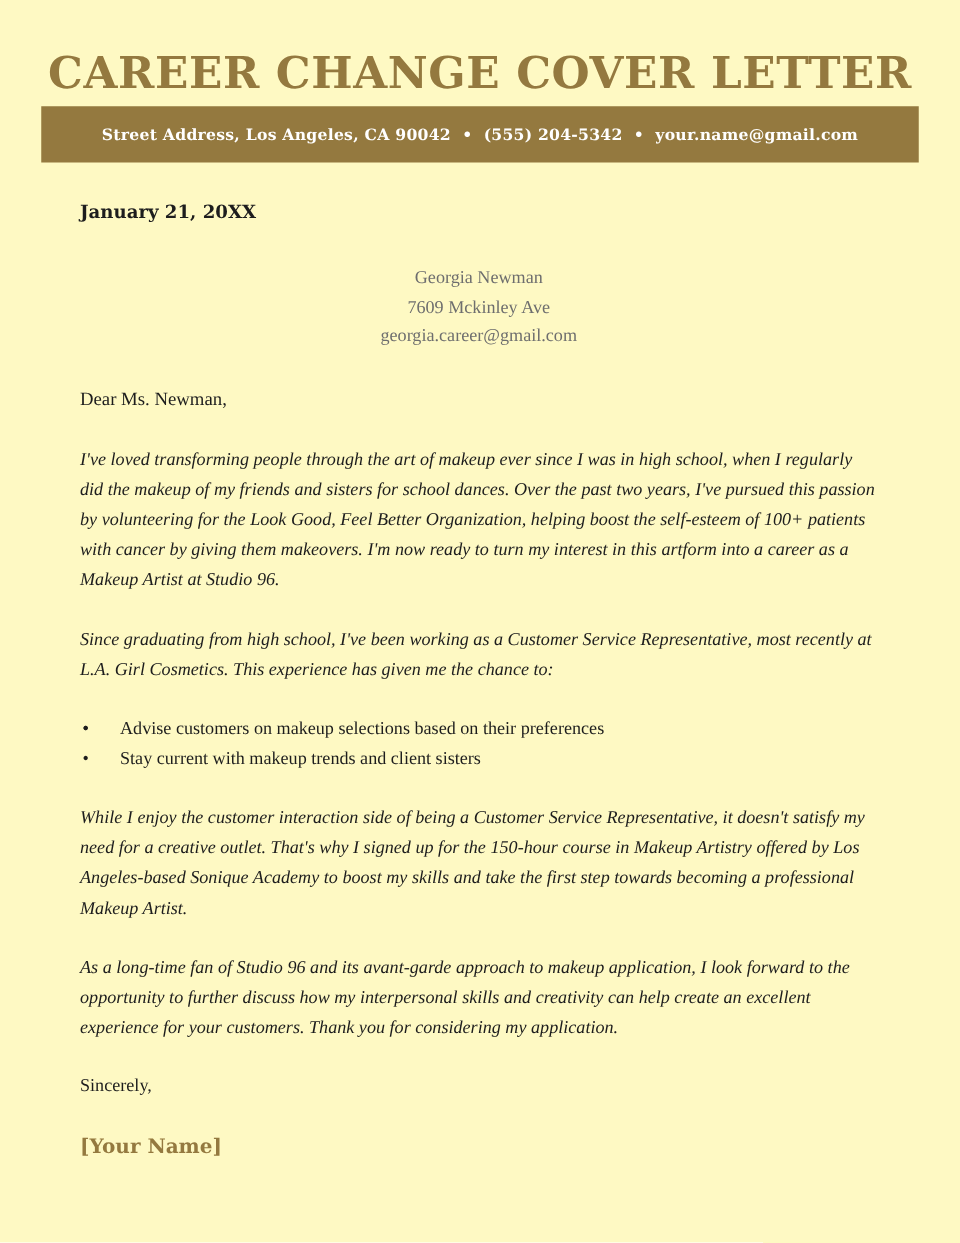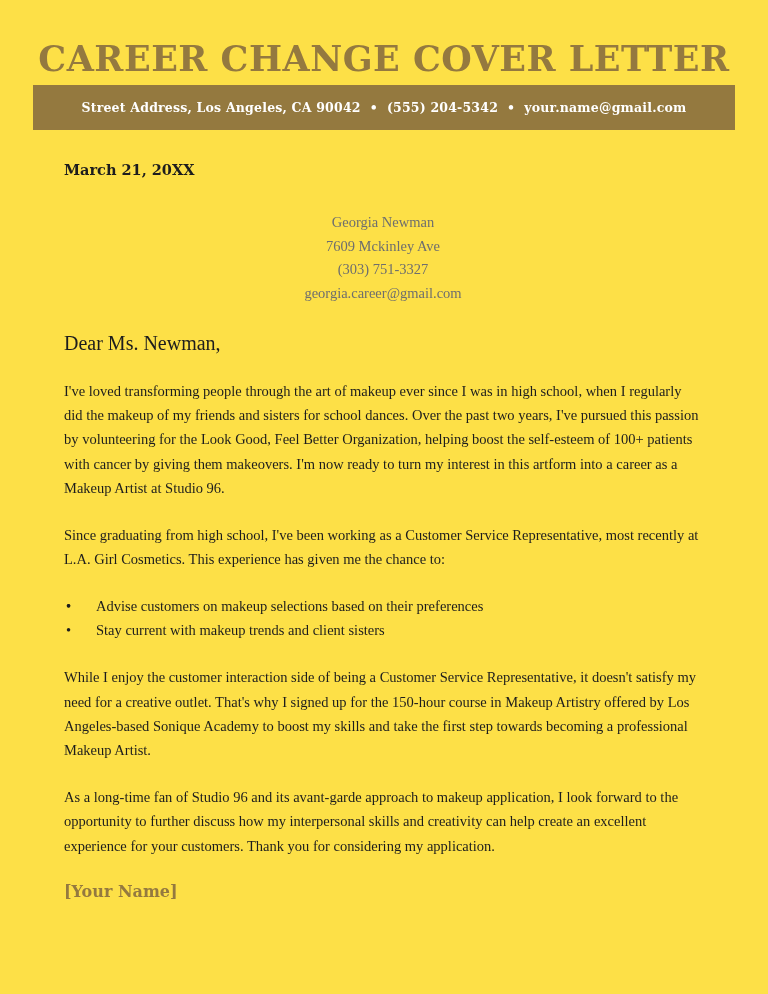--- a/index.html
+++ b/index.html
@@ -11,21 +11,21 @@
     width: 768px;
     height: 994px;
     position: relative;
     font-family: "Liberation Serif", "DejaVu Serif", serif;
     overflow: hidden;
   }
 
   .page {
     width: 768px;
     height: 994px;
-    background: #fde047;
+    background: #fef9c3;
     position: relative;
     box-sizing: border-box;
     padding-left: 24px;
   }
 
   
   .letter-title {
     position: absolute;
     top: 37px;
     left: 0;
@@ -90,31 +90,32 @@
   }
   .recipient div {
     color: #6e6e6e;
     font-size: 14.5px;
     line-height: 23.5px;
     font-family: "Liberation Serif", "DejaVu Serif", serif;
   }
 
   .salutation {
     color: #1d1d1d;
-    font-size: 20px;
+    font-size: 15px;
     line-height: 24px;
     margin: 16px 0 24px 0;
   }
 
   p.para {
     color: #1d1d1d;
     font-size: 14.5px;
     line-height: 24.2px;
     margin: 0 0 23px 0;
     text-align: left;
+    font-style: italic;
   }
 
   ul.bullets {
     list-style: none;
     margin: 0 0 23px 0;
     padding: 0;
   }
   ul.bullets li {
     color: #1d1d1d;
     font-size: 14.5px;
@@ -160,26 +161,25 @@
       <span>Street Address, Los Angeles, CA 90042</span>
       <span class="contact-sep">•</span>
       <span>(555) 204-5342</span>
       <span class="contact-sep">•</span>
       <span>your.name@gmail.com</span>
     </div>
   </div>
 
   <div class="body-wrap">
 
-    <div class="date-line">March 21, 20XX</div>
+    <div class="date-line">January 21, 20XX</div>
 
     <div class="recipient">
       <div>Georgia Newman</div>
       <div>7609 Mckinley Ave</div>
-      <div>(303) 751-3327</div>
       <div>georgia.career@gmail.com</div>
     </div>
 
     <div class="salutation">Dear Ms. Newman,</div>
 
     <p class="para">I've loved transforming people through the art of makeup ever since I was in high school, when I regularly did the makeup of my friends and sisters for school dances. Over the past two years, I've pursued this passion by volunteering for the Look Good, Feel Better Organization, helping boost the self-esteem of 100+ patients with cancer by giving them makeovers. I'm now ready to turn my interest in this artform into a career as a Makeup Artist at Studio 96.</p>
 
     <p class="para">Since graduating from high school, I've been working as a Customer Service Representative, most recently at L.A. Girl Cosmetics. This experience has given me the chance to:</p>
 
     <ul class="bullets">
@@ -193,17 +193,18 @@
       <li>
         <span class="bullet-dot">•</span>
         <span>Stay current with makeup trends and client sisters</span>
       </li>
     </ul>
 
     <p class="para">While I enjoy the customer interaction side of being a Customer Service Representative, it doesn't satisfy my need for a creative outlet. That's why I signed up for the 150-hour course in Makeup Artistry offered by Los Angeles-based Sonique Academy to boost my skills and take the first step towards becoming a professional Makeup Artist.</p>
 
     <p class="para">As a long-time fan of Studio 96 and its avant-garde approach to makeup application, I look forward to the opportunity to further discuss how my interpersonal skills and creativity can help create an excellent experience for your customers. Thank you for considering my application.</p>
 
+    <div class="closing">Sincerely,</div>
 
     <div class="signature-name">[Your Name]</div>
 
   </div>
 </div>
 
 </body></html>

